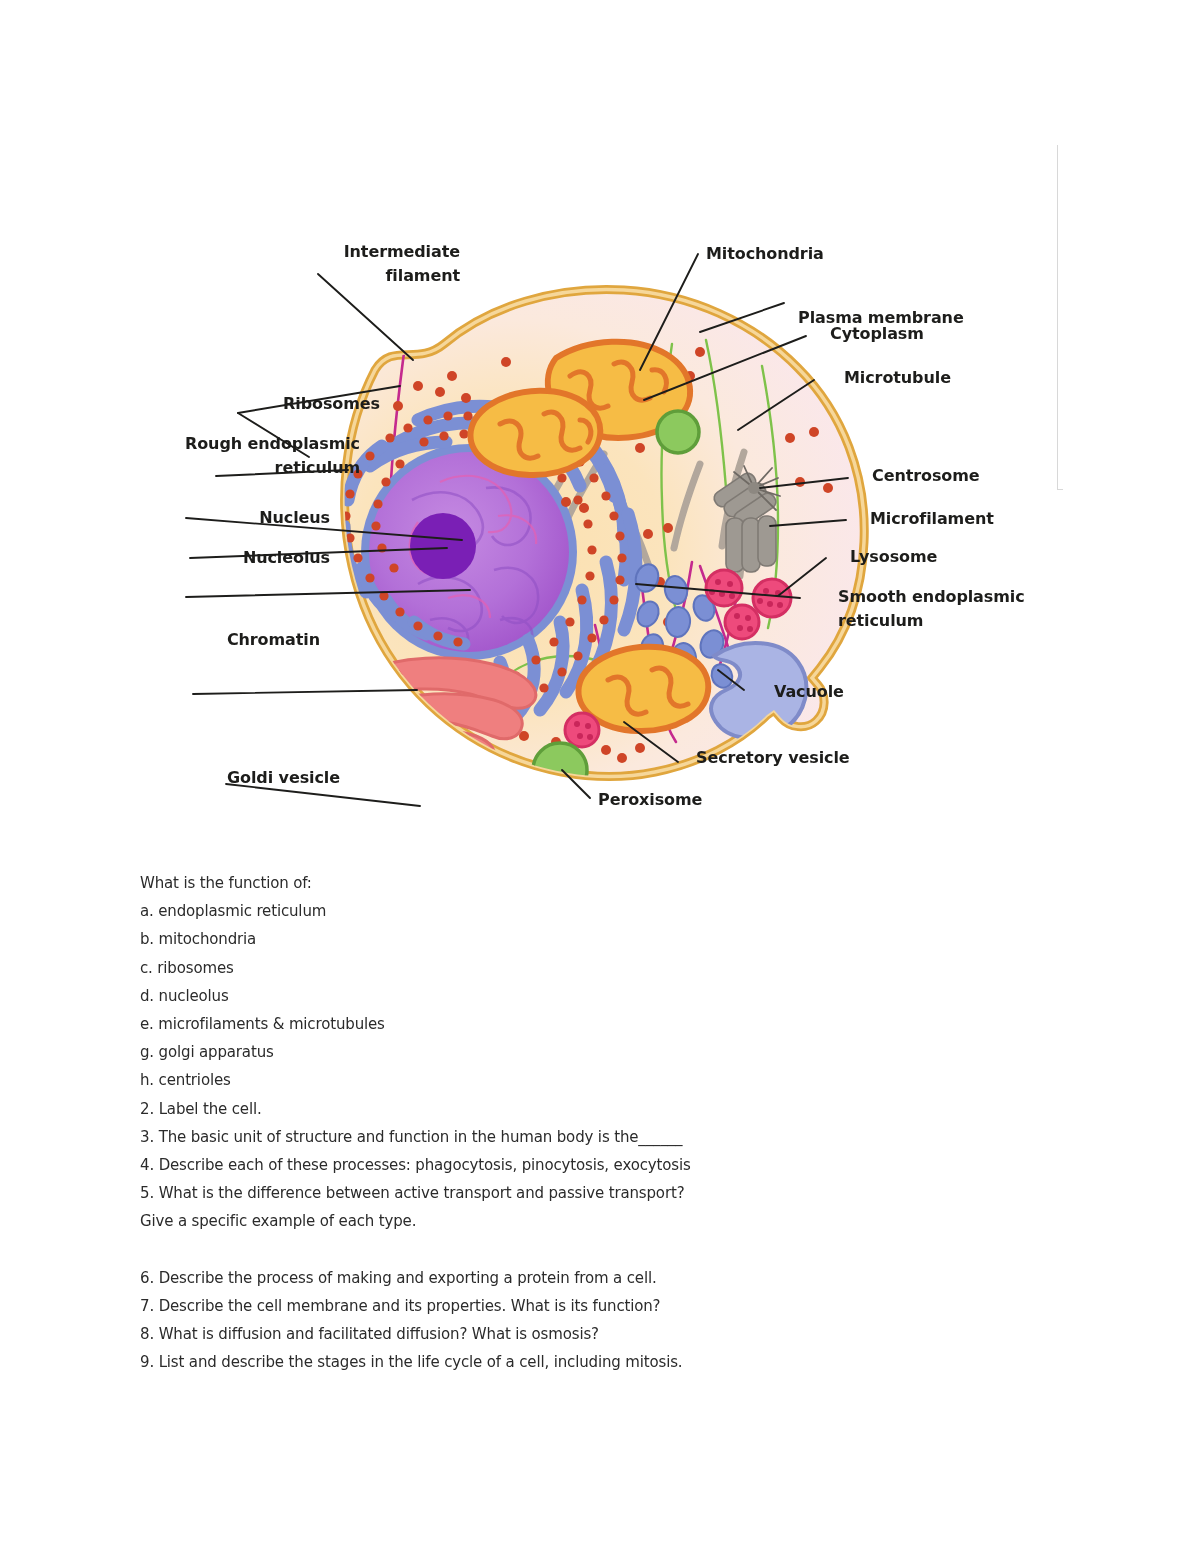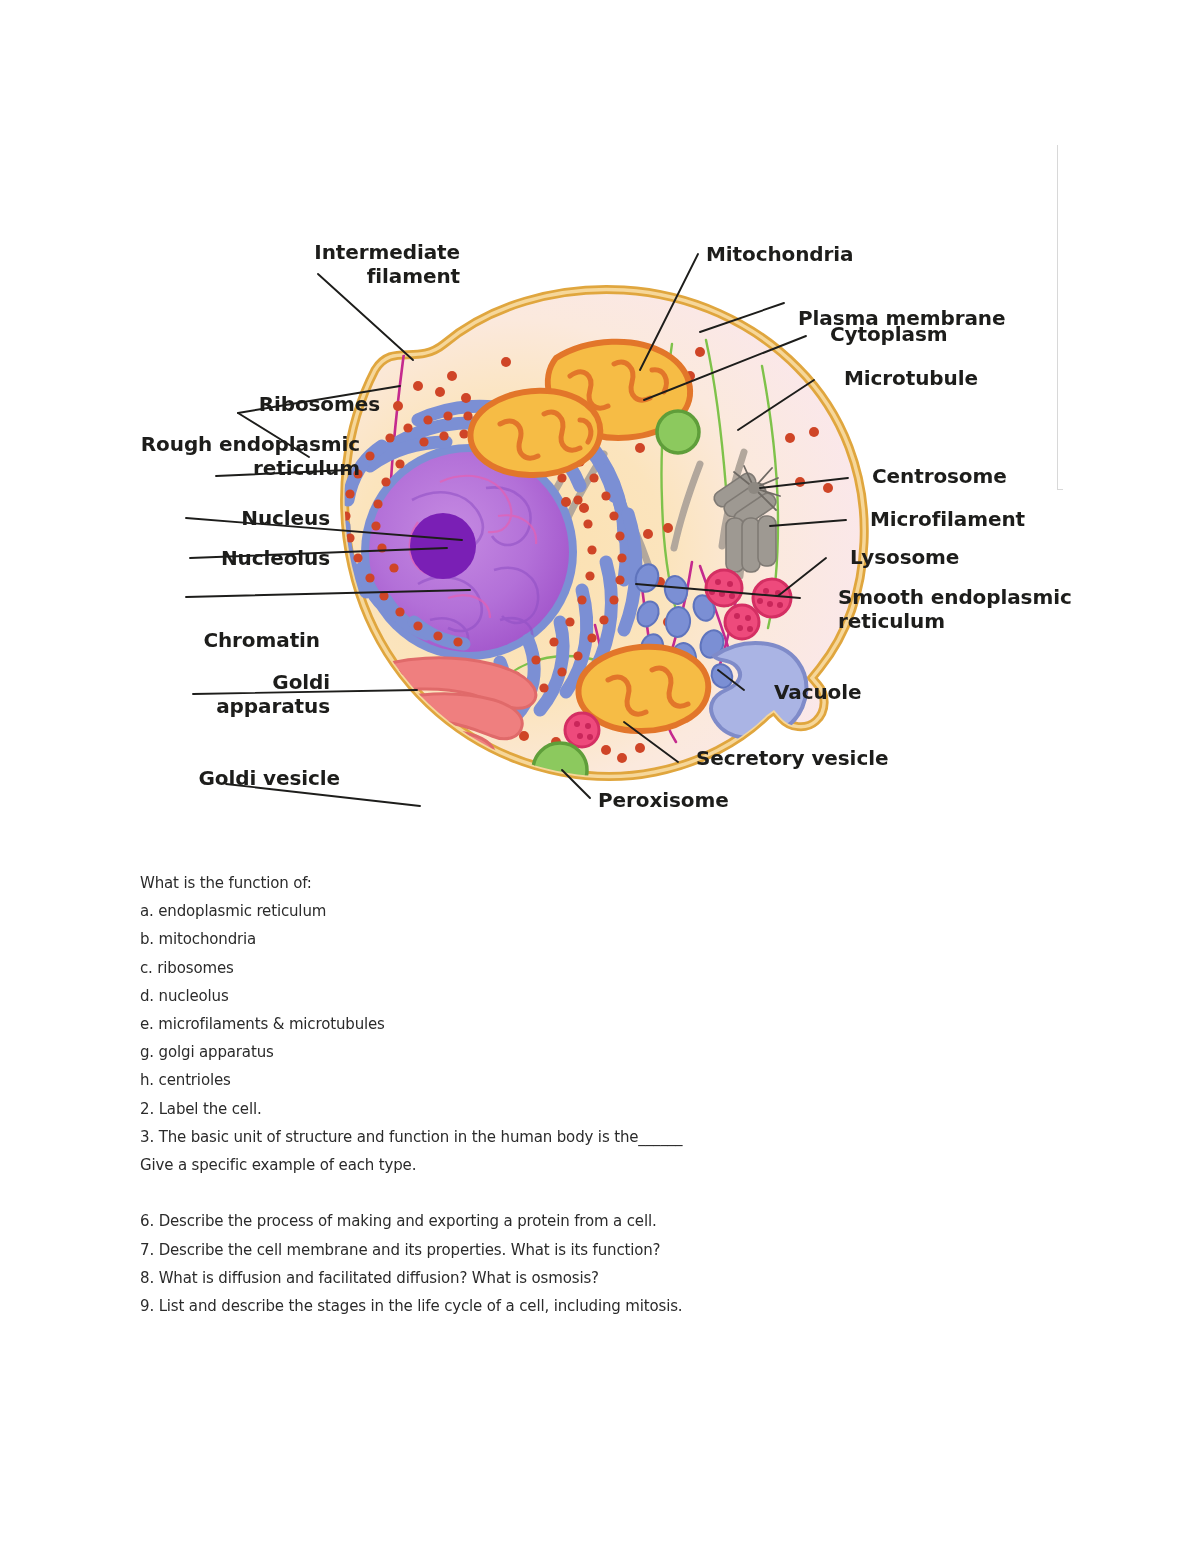--- a/index.html
+++ b/index.html
@@ -20,21 +20,21 @@
   }
 
   
   #figure{position:absolute;left:0;top:170px;width:1100px;height:670px;}
   #figure svg{display:block;}
 
   .lbl{
     position:absolute;
     font-family:"DejaVu Sans", sans-serif;
     font-weight:700;
-    font-size:20px;
+    font-size:16px;
     line-height:24px;
     color:#1d1d1b;
     white-space:pre-line;
     letter-spacing:-0.1px;
   }
   .lbl.r{text-align:right;}
   .lbl.l{text-align:left;}
 
   
   #bodytext{
@@ -422,22 +422,20 @@
     </svg>
 
     <div class="lbl r" style="left:160px;top:70px;width:300px;">Intermediate
 filament</div>
     <div class="lbl r" style="left:120px;top:222px;width:260px;">Ribosomes</div>
     <div class="lbl r" style="left:10px;top:262px;width:350px;">Rough endoplasmic
 reticulum</div>
     <div class="lbl r" style="left:80px;top:336px;width:250px;">Nucleus</div>
     <div class="lbl r" style="left:70px;top:376px;width:260px;">Nucleolus</div>
     <div class="lbl r" style="left:60px;top:430px;width:260px;margin-top:28px;">Chromatin</div>
-    <div class="lbl r" style="left:100px;top:500px;width:230px;">Goldi
-apparatus</div>
     <div class="lbl r" style="left:60px;top:596px;width:280px;">Goldi vesicle</div>
 
     <div class="lbl l" style="left:706px;top:72px;width:300px;">Mitochondria</div>
     <div class="lbl l" style="left:798px;top:136px;width:300px;">Plasma membrane</div>
     <div class="lbl l" style="left:830px;top:152px;width:260px;">Cytoplasm</div>
     <div class="lbl l" style="left:844px;top:196px;width:260px;">Microtubule</div>
     <div class="lbl l" style="left:872px;top:294px;width:260px;">Centrosome</div>
     <div class="lbl l" style="left:870px;top:337px;width:260px;">Microfilament</div>
     <div class="lbl l" style="left:850px;top:375px;width:260px;">Lysosome</div>
     <div class="lbl l" style="left:838px;top:415px;width:300px;">Smooth endoplasmic
@@ -451,20 +449,22 @@
     <div class="ln">What is the function of:</div>
     <div class="ln">a. endoplasmic reticulum</div>
     <div class="ln">b. mitochondria</div>
     <div class="ln">c. ribosomes</div>
     <div class="ln">d. nucleolus</div>
     <div class="ln">e. microfilaments &amp; microtubules</div>
     <div class="ln">g. golgi apparatus</div>
     <div class="ln">h. centrioles</div>
     <div class="ln">2. Label the cell.</div>
     <div class="ln">3. The basic unit of structure and function in the human body is the______</div>
+    <div class="ln">4. Describe each of these processes: phagocytosis, pinocytosis, exocytosis</div>
+    <div class="ln">5. What is the difference between active transport and passive transport?</div>
     <div class="ln">Give a specific example of each type.</div>
     <div class="gap"></div>
     <div class="ln">6. Describe the process of making and exporting a protein from a cell.</div>
     <div class="ln">7. Describe the cell membrane and its properties. What is its function?</div>
     <div class="ln">8. What is diffusion and facilitated diffusion? What is osmosis?</div>
     <div class="ln">9. List and describe the stages in the life cycle of a cell, including mitosis.</div>
   </div>
 
 </div>
 

